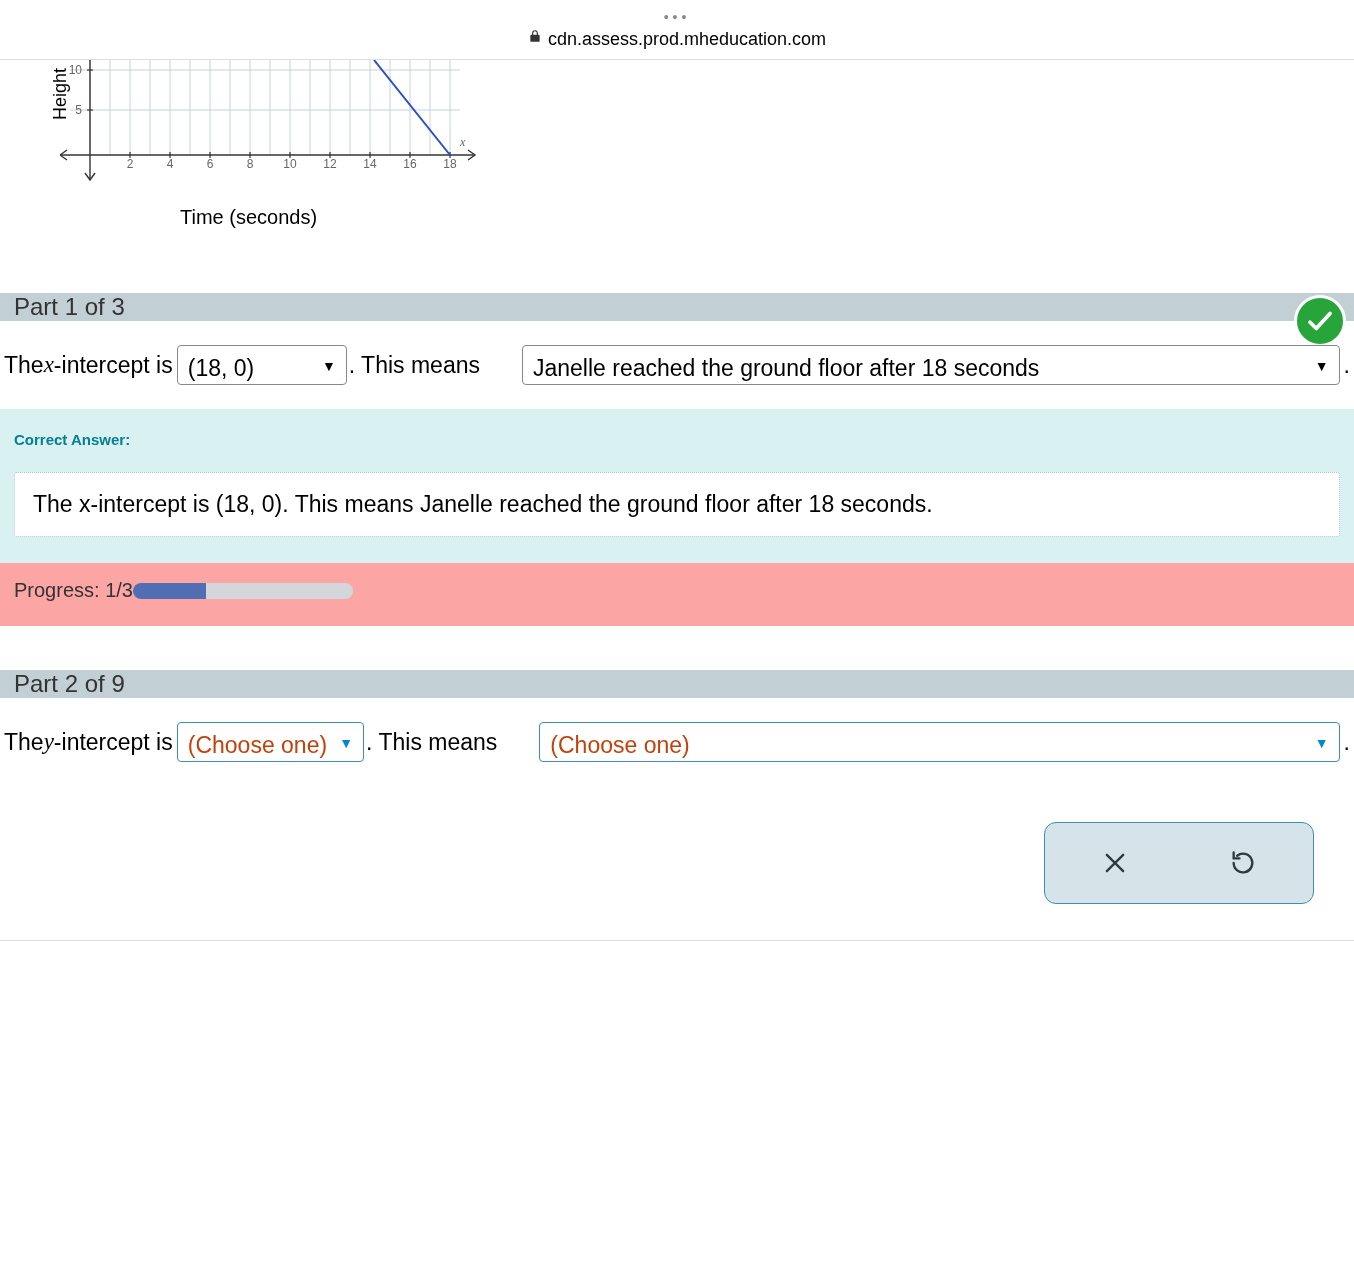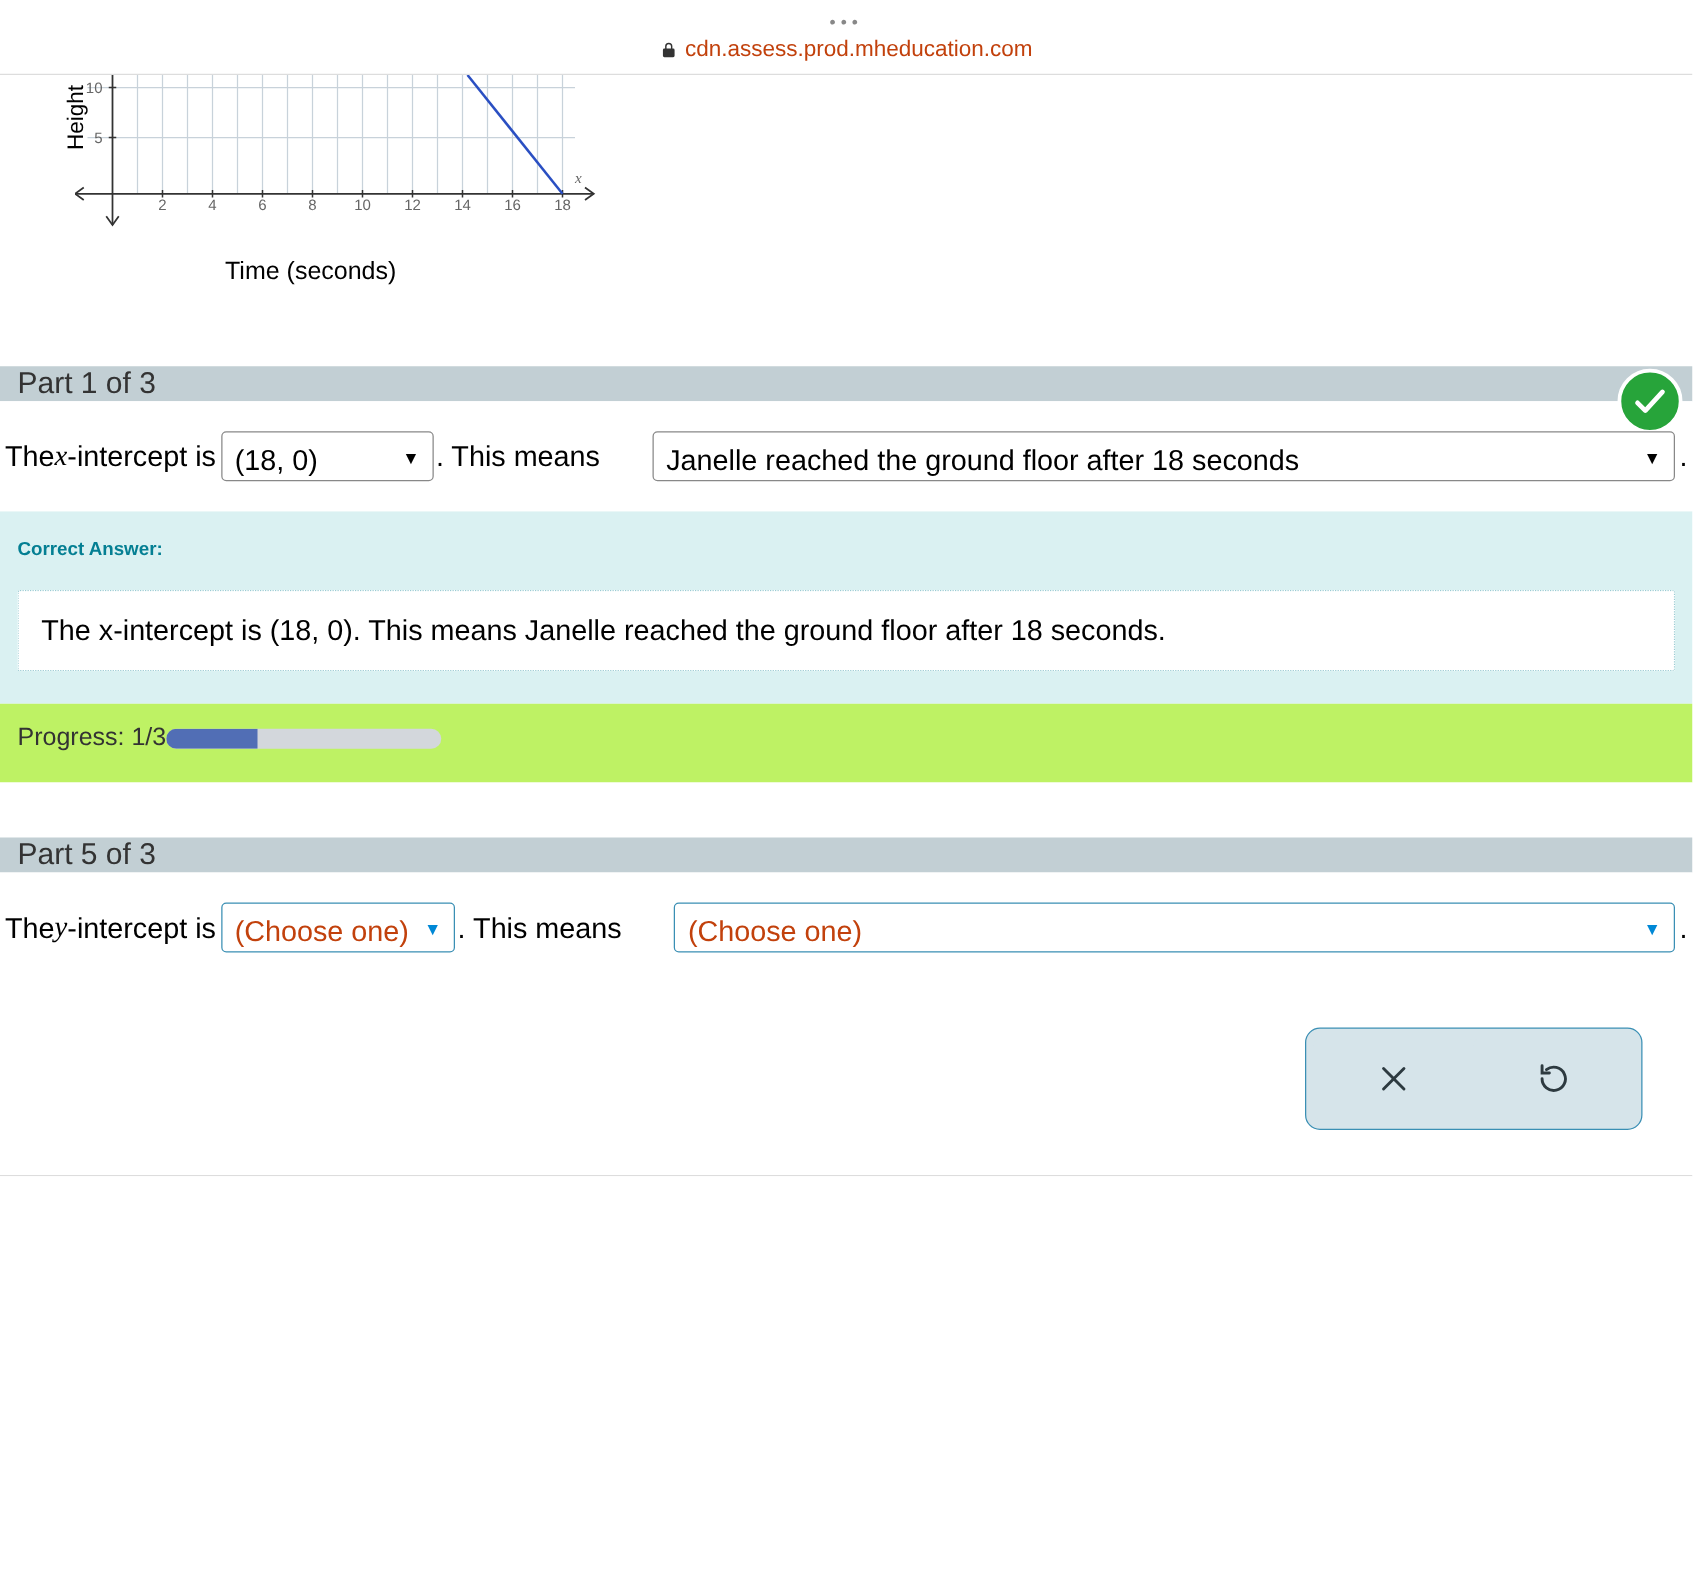--- a/index.html
+++ b/index.html
@@ -19,23 +19,22 @@
   background: #fff;
 }
 .dots {
   color: #888;
   letter-spacing: 4px;
   font-size: 14px;
   margin-bottom: 4px;
 }
 .url-container {
   display: flex;
-  align-items: center;
   gap: 6px;
-  color: #c2410c;
+  color: #000000;
   font-size: 18px;
   font-weight: 500;
   font-family: -apple-system, Helvetica, Arial, sans-serif;
 }
 .lock-icon svg { width: 14px; height: 14px; display:block; }
 
 .chart-area {
   padding: 0px 0px 20px 60px;
   position: relative;
 }
@@ -119,21 +118,21 @@
   margin-left: 0px;
 }
 .correct-answer-box {
   border: 1px dotted #9acbd2;
   background: #fff;
   padding: 18px 18px;
   font-size: 23px;
   border-radius: 2px;
 }
 .progress-block {
-  background: #bef264;
+  background: #fca5a5;
   padding: 16px 14px 24px 14px;
   display: flex;
   align-items: center;
   font-size: 20px;
   color: #333;
 }
 .progress-bar {
   width: 220px; height: 16px;
   border-radius: 8px;
   background: #d3d7dc;
@@ -294,21 +293,21 @@
 
 <div class="progress-block">
   <span>Progress: 1/3</span>
   <div class="progress-bar">
     <div class="progress-fill" id="progress-fill" style="width: 33.33%;"></div>
   </div>
 </div>
 
 <div class="spacer"></div>
 
-<div class="part-header">Part 5 of 3</div>
+<div class="part-header">Part 2 of 9</div>
 
 <div class="answer-row">
   <span>The </span>
   <span class="italic-x">y</span>
   <span>-intercept is </span>
   <span style="width:4px"></span>
   <div class="dropdown blue-caret" style="min-width:170px;border-color:#3a8fb4;">
     <span class="dropdown-placeholder">(Choose one)</span>
     <span class="caret">▼</span>
   </div>

